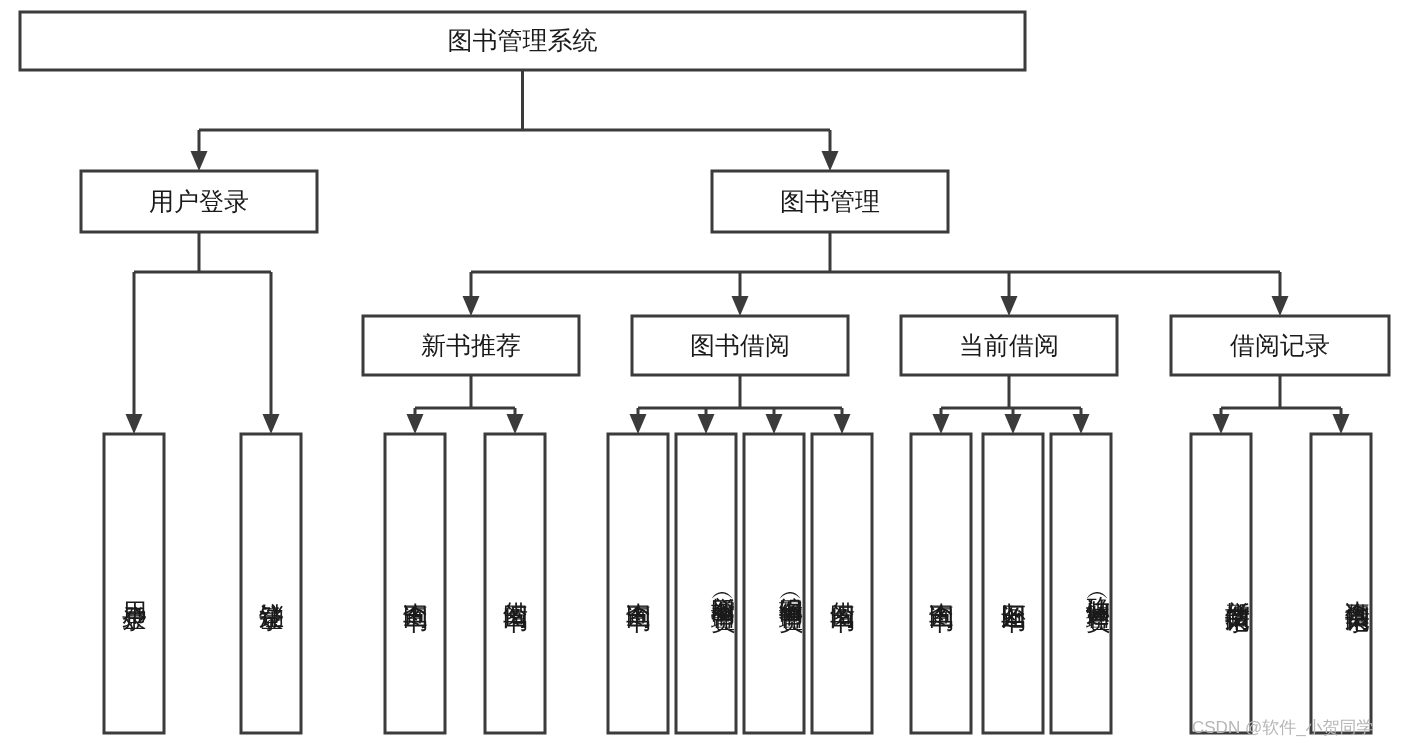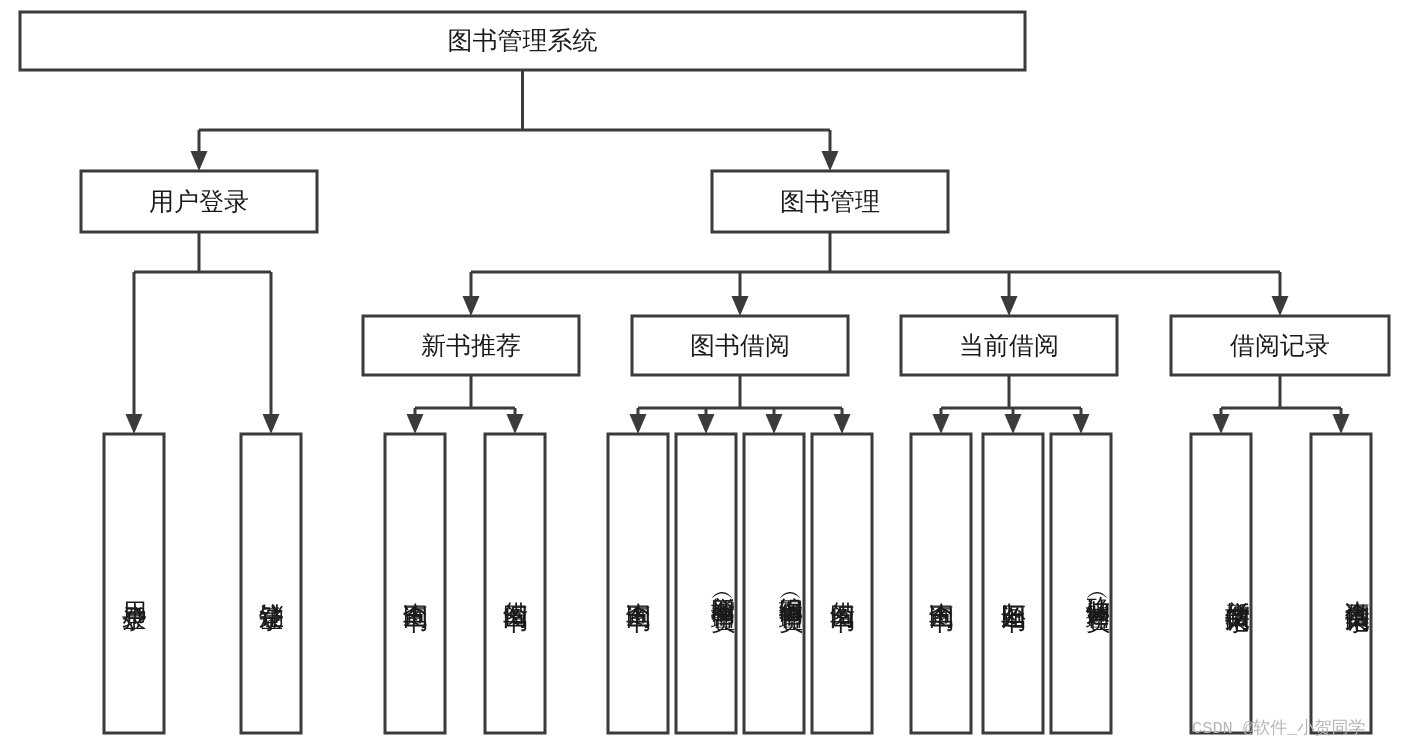--- a/index.html
+++ b/index.html
@@ -61,21 +61,21 @@
     color: #1a1a1a;
     letter-spacing: 2px;
     display: flex;
     align-items: flex-start;
     justify-content: center;
     text-align: left;
     pointer-events: none;
   }
   .watermark {
     position: absolute;
-    font-family: Liberation Mono, monospace;
+    font-family: Liberation Sans, sans-serif;
     font-size: 17px;
     color: #b6b6b6;
     white-space: nowrap;
   }
 </style>
 </head>
 <body>
 
 <div id="diagram-root">
 

